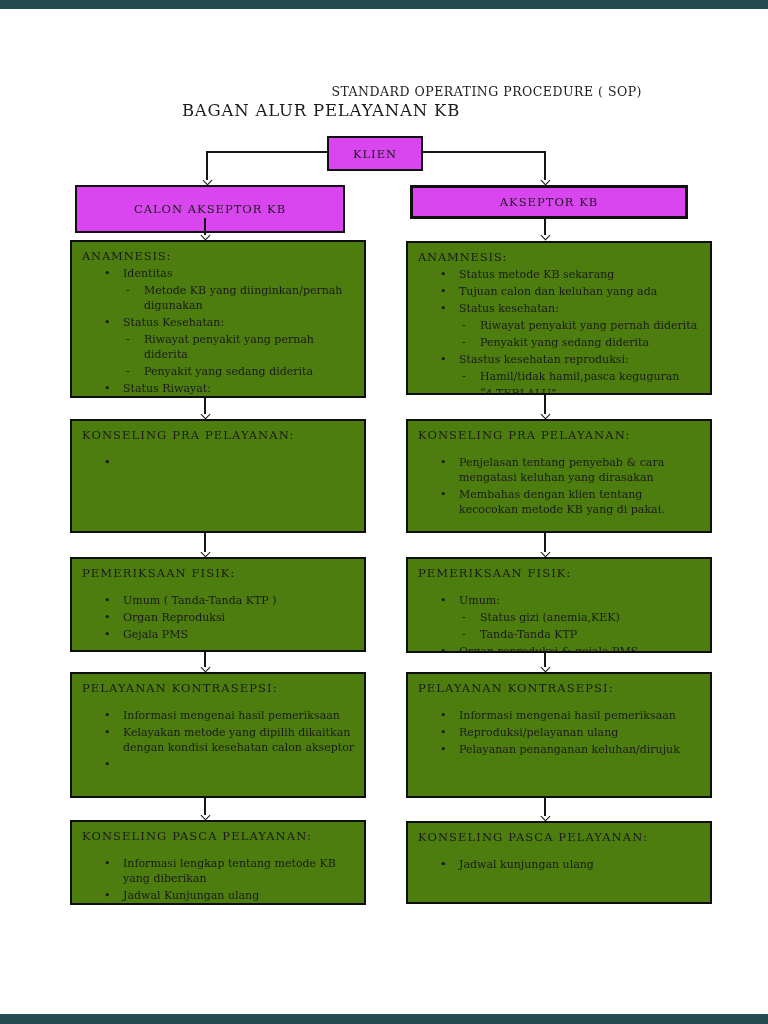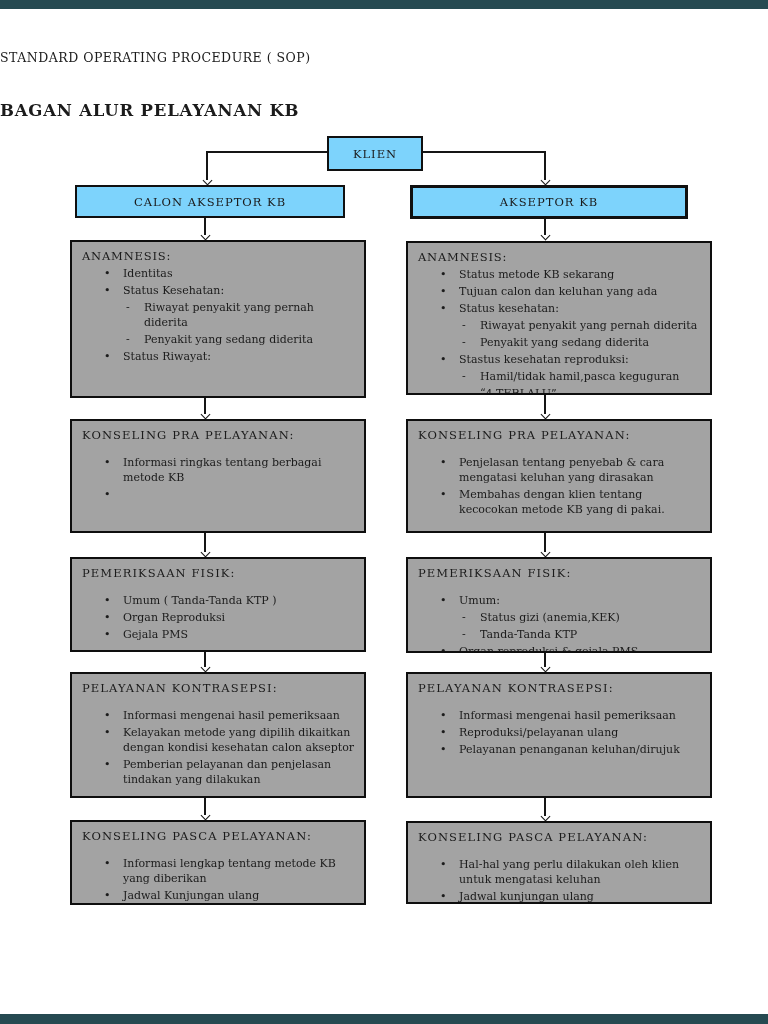--- a/index.html
+++ b/index.html
@@ -5,41 +5,41 @@
   html,body{margin:0;padding:0;}
   body{
     width:768px;height:1024px;position:relative;overflow:hidden;
     background:#ffffff;color:#1b1b1b;
     font-family:"DejaVu Serif", serif;
   }
   .band{position:absolute;left:0;width:768px;}
   .band.top{top:0;height:9px;}
   .band.bottom{bottom:0;height:10px;}
   .doc-header{
-    position:absolute;top:50px;left:0;width:642px;text-align:left;
+    position:absolute;top:84px;left:0;width:642px;text-align:right;
     font-size:12.5px;letter-spacing:.5px;white-space:nowrap;
   }
   .doc-title{
-    position:absolute;top:101px;left:0;width:642px;text-align:left;
-    font-size:16.5px;font-weight:bold;letter-spacing:.8px;white-space:nowrap;
+    position:absolute;top:101px;left:0;width:642px;text-align:center;
+    font-size:16.5px;font-weight:normal;letter-spacing:.8px;white-space:nowrap;
   }
   .node{
-    position:absolute;background:#7dd3fc;border:2.5px solid #101010;
+    position:absolute;background:#d946ef;border:2.5px solid #101010;
     display:flex;align-items:center;justify-content:center;
     font-size:11.5px;letter-spacing:1px;box-sizing:border-box;white-space:nowrap;
   }
   .hline{position:absolute;height:1.5px;background:#151515;}
   .vline{position:absolute;width:1.5px;background:#151515;}
   .chev{
     position:absolute;width:6px;height:6px;
     border-style:solid;border-color:#151515;border-width:0 1.5px 1.5px 0;
     transform:rotate(45deg);
   }
   .flow-box{
-    position:absolute;background:#a3a3a3;border:2.6px solid #0e0e0e;
+    position:absolute;background:#4d7c0f;border:2.6px solid #0e0e0e;
     box-sizing:border-box;padding:6px 6px 4px 6px;overflow:hidden;
   }
   .box-title{
     font-size:11.5px;letter-spacing:1.1px;margin:1px 0 13px 4px;white-space:nowrap;
   }
   .flow-box.first .box-title{margin-bottom:3px;letter-spacing:.8px;}
   .item{position:relative;font-size:11px;line-height:15px;margin-bottom:2px;}
   .item .marker{position:absolute;top:0;}
   .item.l1{padding-left:45px;}
   .item.l1 .marker{left:26px;}
@@ -55,67 +55,67 @@
 <div class="doc-header">STANDARD OPERATING PROCEDURE ( SOP)</div>
 <div class="doc-title">BAGAN ALUR PELAYANAN KB</div>
 
 <div class="node" id="klien" style="left:327px;top:136px;width:96px;height:35px;">
     <span>KLIEN</span>
   </div>
 
 <div class="hline" style="left:206px;top:151px;width:121px;"></div>
 <div class="hline" style="left:423px;top:151px;width:122px;"></div>
 
-<div class="node" style="left:75px;top:185px;width:270px;height:33px;border-width:2.2px;">
+<div class="node" style="left:75px;top:185px;width:270px;height:48px;border-width:2.2px;">
     <span>CALON AKSEPTOR KB</span>
   </div>
 <div class="node" style="left:410px;top:185px;width:278px;height:34px;border-width:3px;">
     <span>AKSEPTOR KB</span>
   </div>
 
 <div id="stage">
     <div class="vline" style="left: 206.25px; top: 151px; height: 29px;"></div>
     <div class="chev" style="left: 203.5px; top: 177px;"></div>
     <div class="vline" style="left: 544.25px; top: 151px; height: 29px;"></div>
     <div class="chev" style="left: 541.5px; top: 177px;"></div>
     <div class="vline" style="left: 204.25px; top: 218px; height: 17px;"></div>
     <div class="chev" style="left: 201.5px; top: 232px;"></div>
     <div class="vline" style="left: 544.25px; top: 219px; height: 16px;"></div>
     <div class="chev" style="left: 541.5px; top: 232px;"></div>
     <div class="flow-box first" style="left: 70px; top: 240px; width: 296px; height: 158px;">
       <div class="box-title">ANAMNESIS:</div>
       <div class="item l1"><span class="marker">•</span><span>Identitas</span></div>
-      <div class="item l2"><span class="marker">-</span></div>
+      <div class="item l2"><span class="marker">-</span><span>Metode KB yang diinginkan/pernah digunakan</span></div>
       <div class="item l1"><span class="marker">•</span><span>Status Kesehatan:</span></div>
       <div class="item l2"><span class="marker">-</span><span>Riwayat penyakit yang pernah diderita</span></div>
       <div class="item l2"><span class="marker">-</span><span>Penyakit yang sedang diderita</span></div>
       <div class="item l1"><span class="marker">•</span><span>Status Riwayat:</span></div>
     </div>
     <div class="vline" style="left: 204.25px; top: 398px; height: 16px;"></div>
     <div class="chev" style="left: 201.5px; top: 411px;"></div>
     <div class="flow-box" style="left: 70px; top: 419px; width: 296px; height: 114px;">
       <div class="box-title">KONSELING PRA PELAYANAN:</div>
-      <div class="item l1"><span class="marker">•</span><span>Informasi ringkas tentang berbagai metode KB</span></div>
+      <div class="item l1"><span class="marker">•</span></div>
       <div class="item l1"><span class="marker">•</span></div>
     </div>
     <div class="vline" style="left: 204.25px; top: 533px; height: 19px;"></div>
     <div class="chev" style="left: 201.5px; top: 549px;"></div>
     <div class="flow-box" style="left: 70px; top: 557px; width: 296px; height: 95px;">
       <div class="box-title">PEMERIKSAAN FISIK:</div>
       <div class="item l1"><span class="marker">•</span><span>Umum ( Tanda-Tanda KTP )</span></div>
       <div class="item l1"><span class="marker">•</span><span>Organ Reproduksi</span></div>
       <div class="item l1"><span class="marker">•</span><span>Gejala PMS</span></div>
     </div>
     <div class="vline" style="left: 204.25px; top: 652px; height: 15px;"></div>
     <div class="chev" style="left: 201.5px; top: 664px;"></div>
     <div class="flow-box" style="left: 70px; top: 672px; width: 296px; height: 126px;">
       <div class="box-title">PELAYANAN KONTRASEPSI:</div>
       <div class="item l1"><span class="marker">•</span><span>Informasi mengenai hasil pemeriksaan</span></div>
       <div class="item l1"><span class="marker">•</span><span>Kelayakan metode yang dipilih dikaitkan dengan kondisi kesehatan calon akseptor</span></div>
-      <div class="item l1"><span class="marker">•</span><span>Pemberian pelayanan dan penjelasan tindakan yang dilakukan</span></div>
+      <div class="item l1"><span class="marker">•</span></div>
     </div>
     <div class="vline" style="left: 204.25px; top: 798px; height: 17px;"></div>
     <div class="chev" style="left: 201.5px; top: 812px;"></div>
     <div class="flow-box" style="left: 70px; top: 820px; width: 296px; height: 85px;">
       <div class="box-title">KONSELING PASCA PELAYANAN:</div>
       <div class="item l1"><span class="marker">•</span><span>Informasi lengkap tentang metode KB yang diberikan</span></div>
       <div class="item l1"><span class="marker">•</span><span>Jadwal Kunjungan ulang</span></div>
     </div>
     <div class="flow-box first" style="left: 406px; top: 241px; width: 306px; height: 154px;">
       <div class="box-title">ANAMNESIS:</div>
@@ -149,16 +149,16 @@
     <div class="flow-box" style="left: 406px; top: 672px; width: 306px; height: 126px;">
       <div class="box-title">PELAYANAN KONTRASEPSI:</div>
       <div class="item l1"><span class="marker">•</span><span>Informasi mengenai hasil pemeriksaan</span></div>
       <div class="item l1"><span class="marker">•</span><span>Reproduksi/pelayanan ulang</span></div>
       <div class="item l1"><span class="marker">•</span><span>Pelayanan penanganan keluhan/dirujuk</span></div>
     </div>
     <div class="vline" style="left: 544.25px; top: 798px; height: 18px;"></div>
     <div class="chev" style="left: 541.5px; top: 813px;"></div>
     <div class="flow-box" style="left: 406px; top: 821px; width: 306px; height: 83px;">
       <div class="box-title">KONSELING PASCA PELAYANAN:</div>
-      <div class="item l1"><span class="marker">•</span><span>Hal-hal yang perlu dilakukan oleh klien untuk mengatasi keluhan</span></div>
+      <div class="item l1"><span class="marker">•</span></div>
       <div class="item l1"><span class="marker">•</span><span>Jadwal kunjungan ulang</span></div>
     </div>
   </div>
 
 </body></html>

